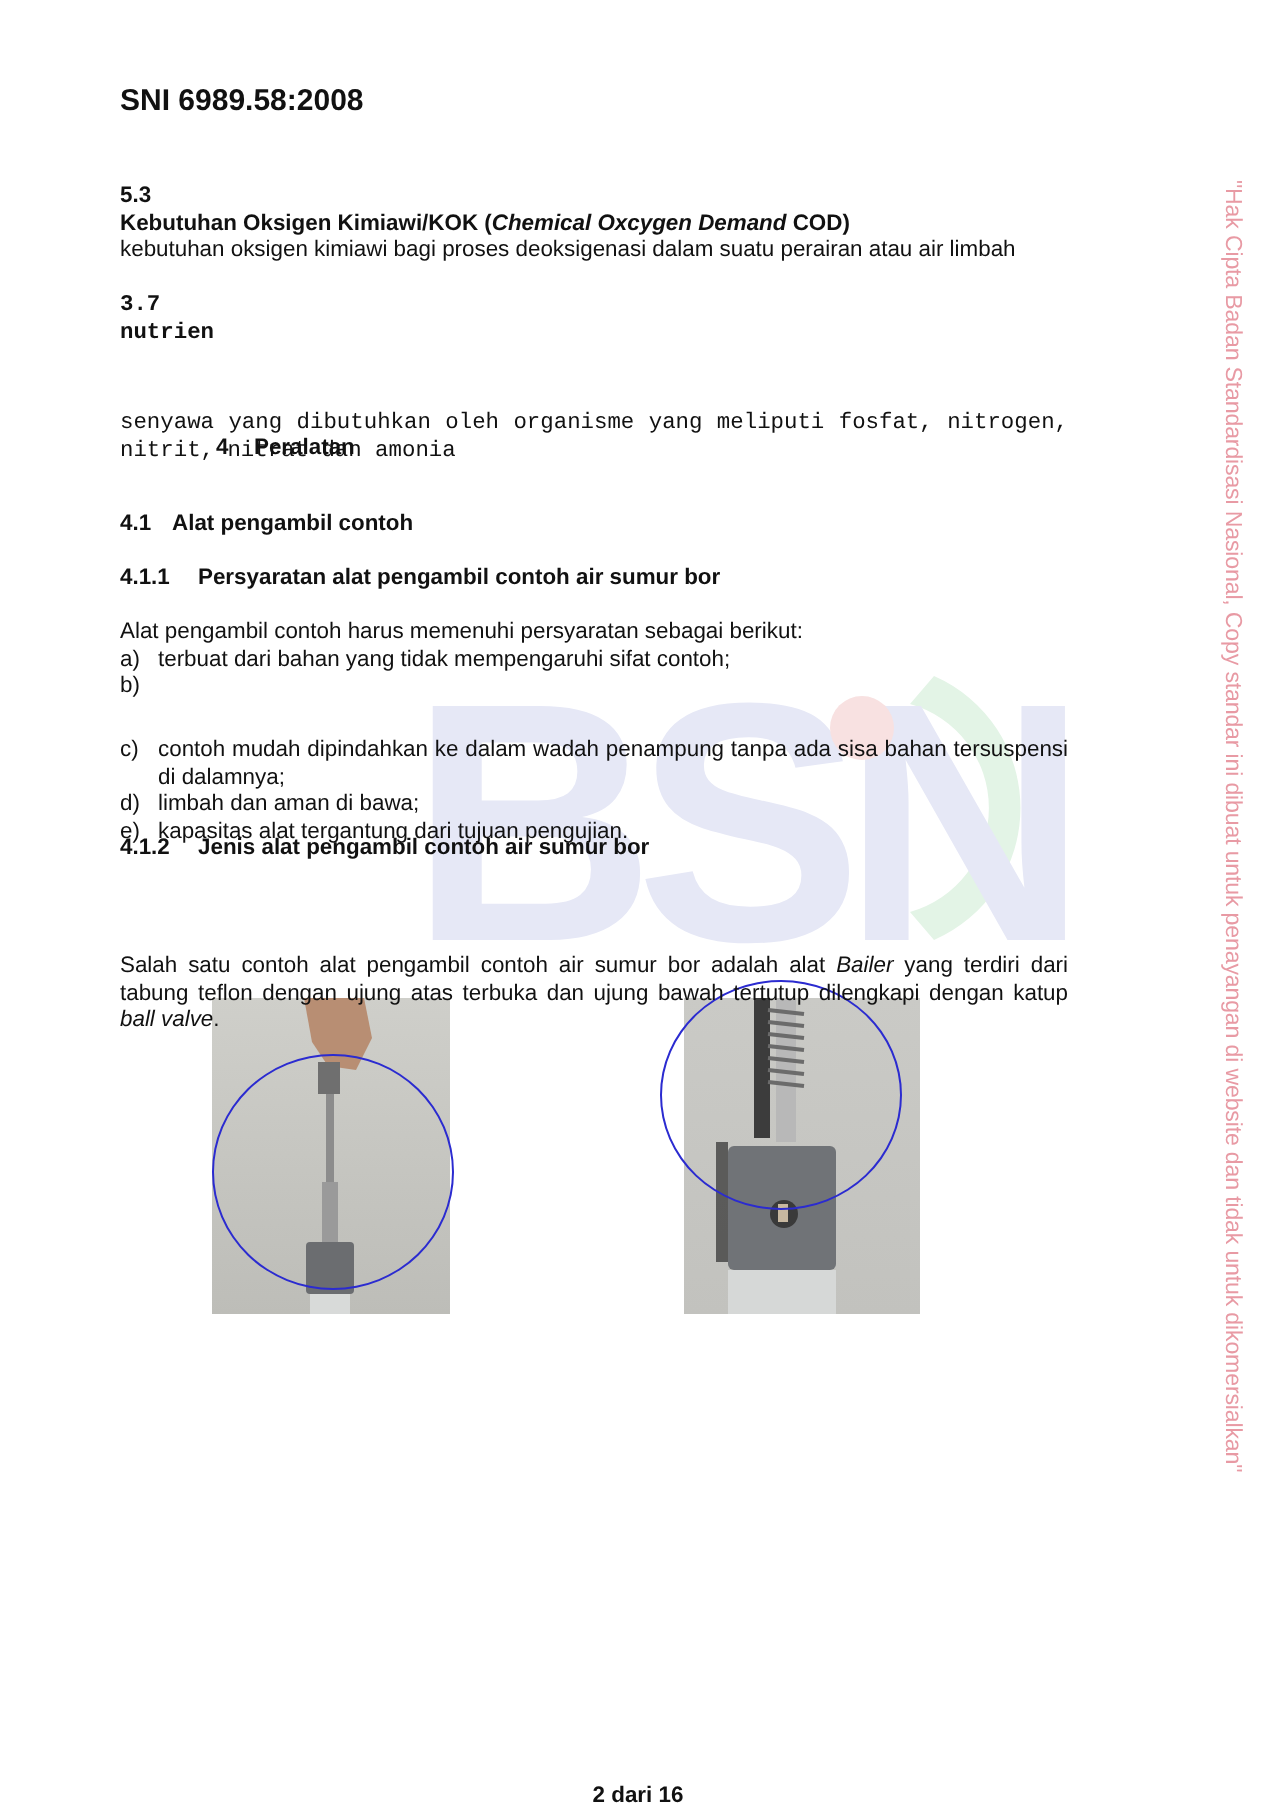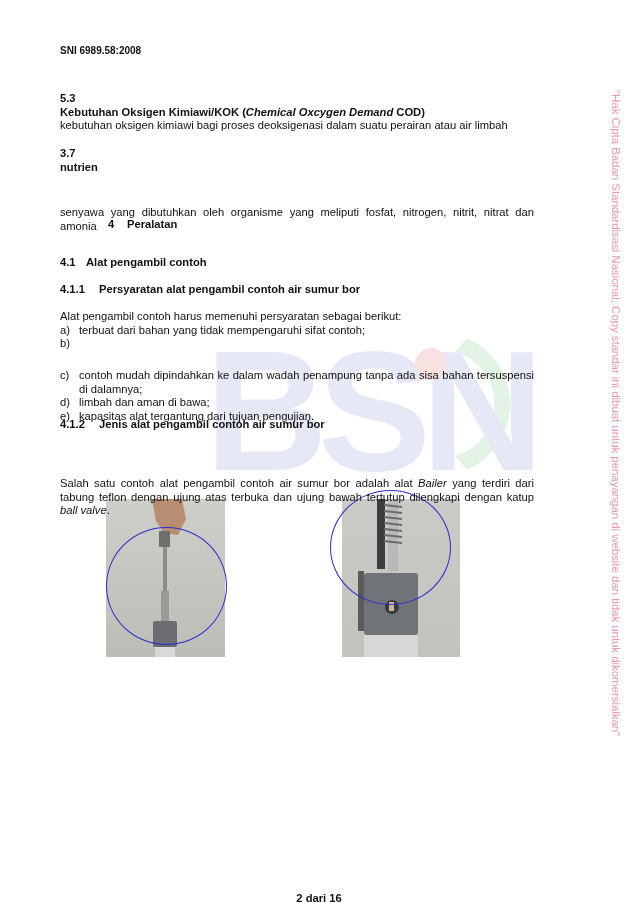--- a/index.html
+++ b/index.html
@@ -2,21 +2,21 @@
 <html><head>
   <meta charset="utf-8">
   <style>
     html, body { margin: 0; padding: 0; }
     body {
       width: 638px; height: 903px; position: relative; overflow: hidden;
       background: #ffffff; color: #111111;
       font-family: "Liberation Sans", sans-serif; font-size: 11.2px; line-height: 13.5px;
     }
     .page { position: absolute; left: 0; top: 0; width: 638px; height: 903px; }
-    .header-code { position: absolute; left: 60px; top: 44px; font-weight: bold; font-size: 10px; }
+    .header-code { position: absolute; left: 60px; top: 44px; font-weight: bold; font-size: 15px; }
     .block { position: absolute; left: 60px; width: 474px; }
     .b { font-weight: bold; }
     .i { font-style: italic; }
     .justify { text-align: justify; text-align-last: left; margin-top: 32px; }
     .heading { font-weight: bold; }
     .heading .num { display: inline-block; }
     ol.alpha { list-style: none; margin: 0; padding: 0; }
     ol.alpha li { position: relative; padding-left: 19px; }
     ol.alpha li .mk { position: absolute; left: 0; top: 0; }
     .watermark-logo {
@@ -52,21 +52,21 @@
   <div class="header-code">SNI 6989.58:2008</div>
 
   <div class="text-layer">
 
     <div class="block" style="top:92px;">
       <div class="b">5.3</div>
       <div class="b"><span>Kebutuhan Oksigen Kimiawi/KOK (</span><span class="i">Chemical Oxcygen Demand</span><span> COD)</span></div>
       <div>kebutuhan oksigen kimiawi bagi proses deoksigenasi dalam suatu perairan atau air limbah</div>
     </div>
 
-    <div class="block" style="top:147px;">
+    <div class="block" style="top:147px;font-family:Liberation Mono, monospace;">
       <div class="b">3.7</div>
       <div class="b">nutrien</div>
       <div class="justify">senyawa yang dibutuhkan oleh organisme yang meliputi fosfat, nitrogen, nitrit, nitrat dan amonia</div>
     </div>
 
     <div class="block heading" style="top:218px;margin-left:48px;">
       <span class="num" style="width:19px;">4</span><span>Peralatan</span>
     </div>
 
     <div class="block heading" style="top:256px;">

